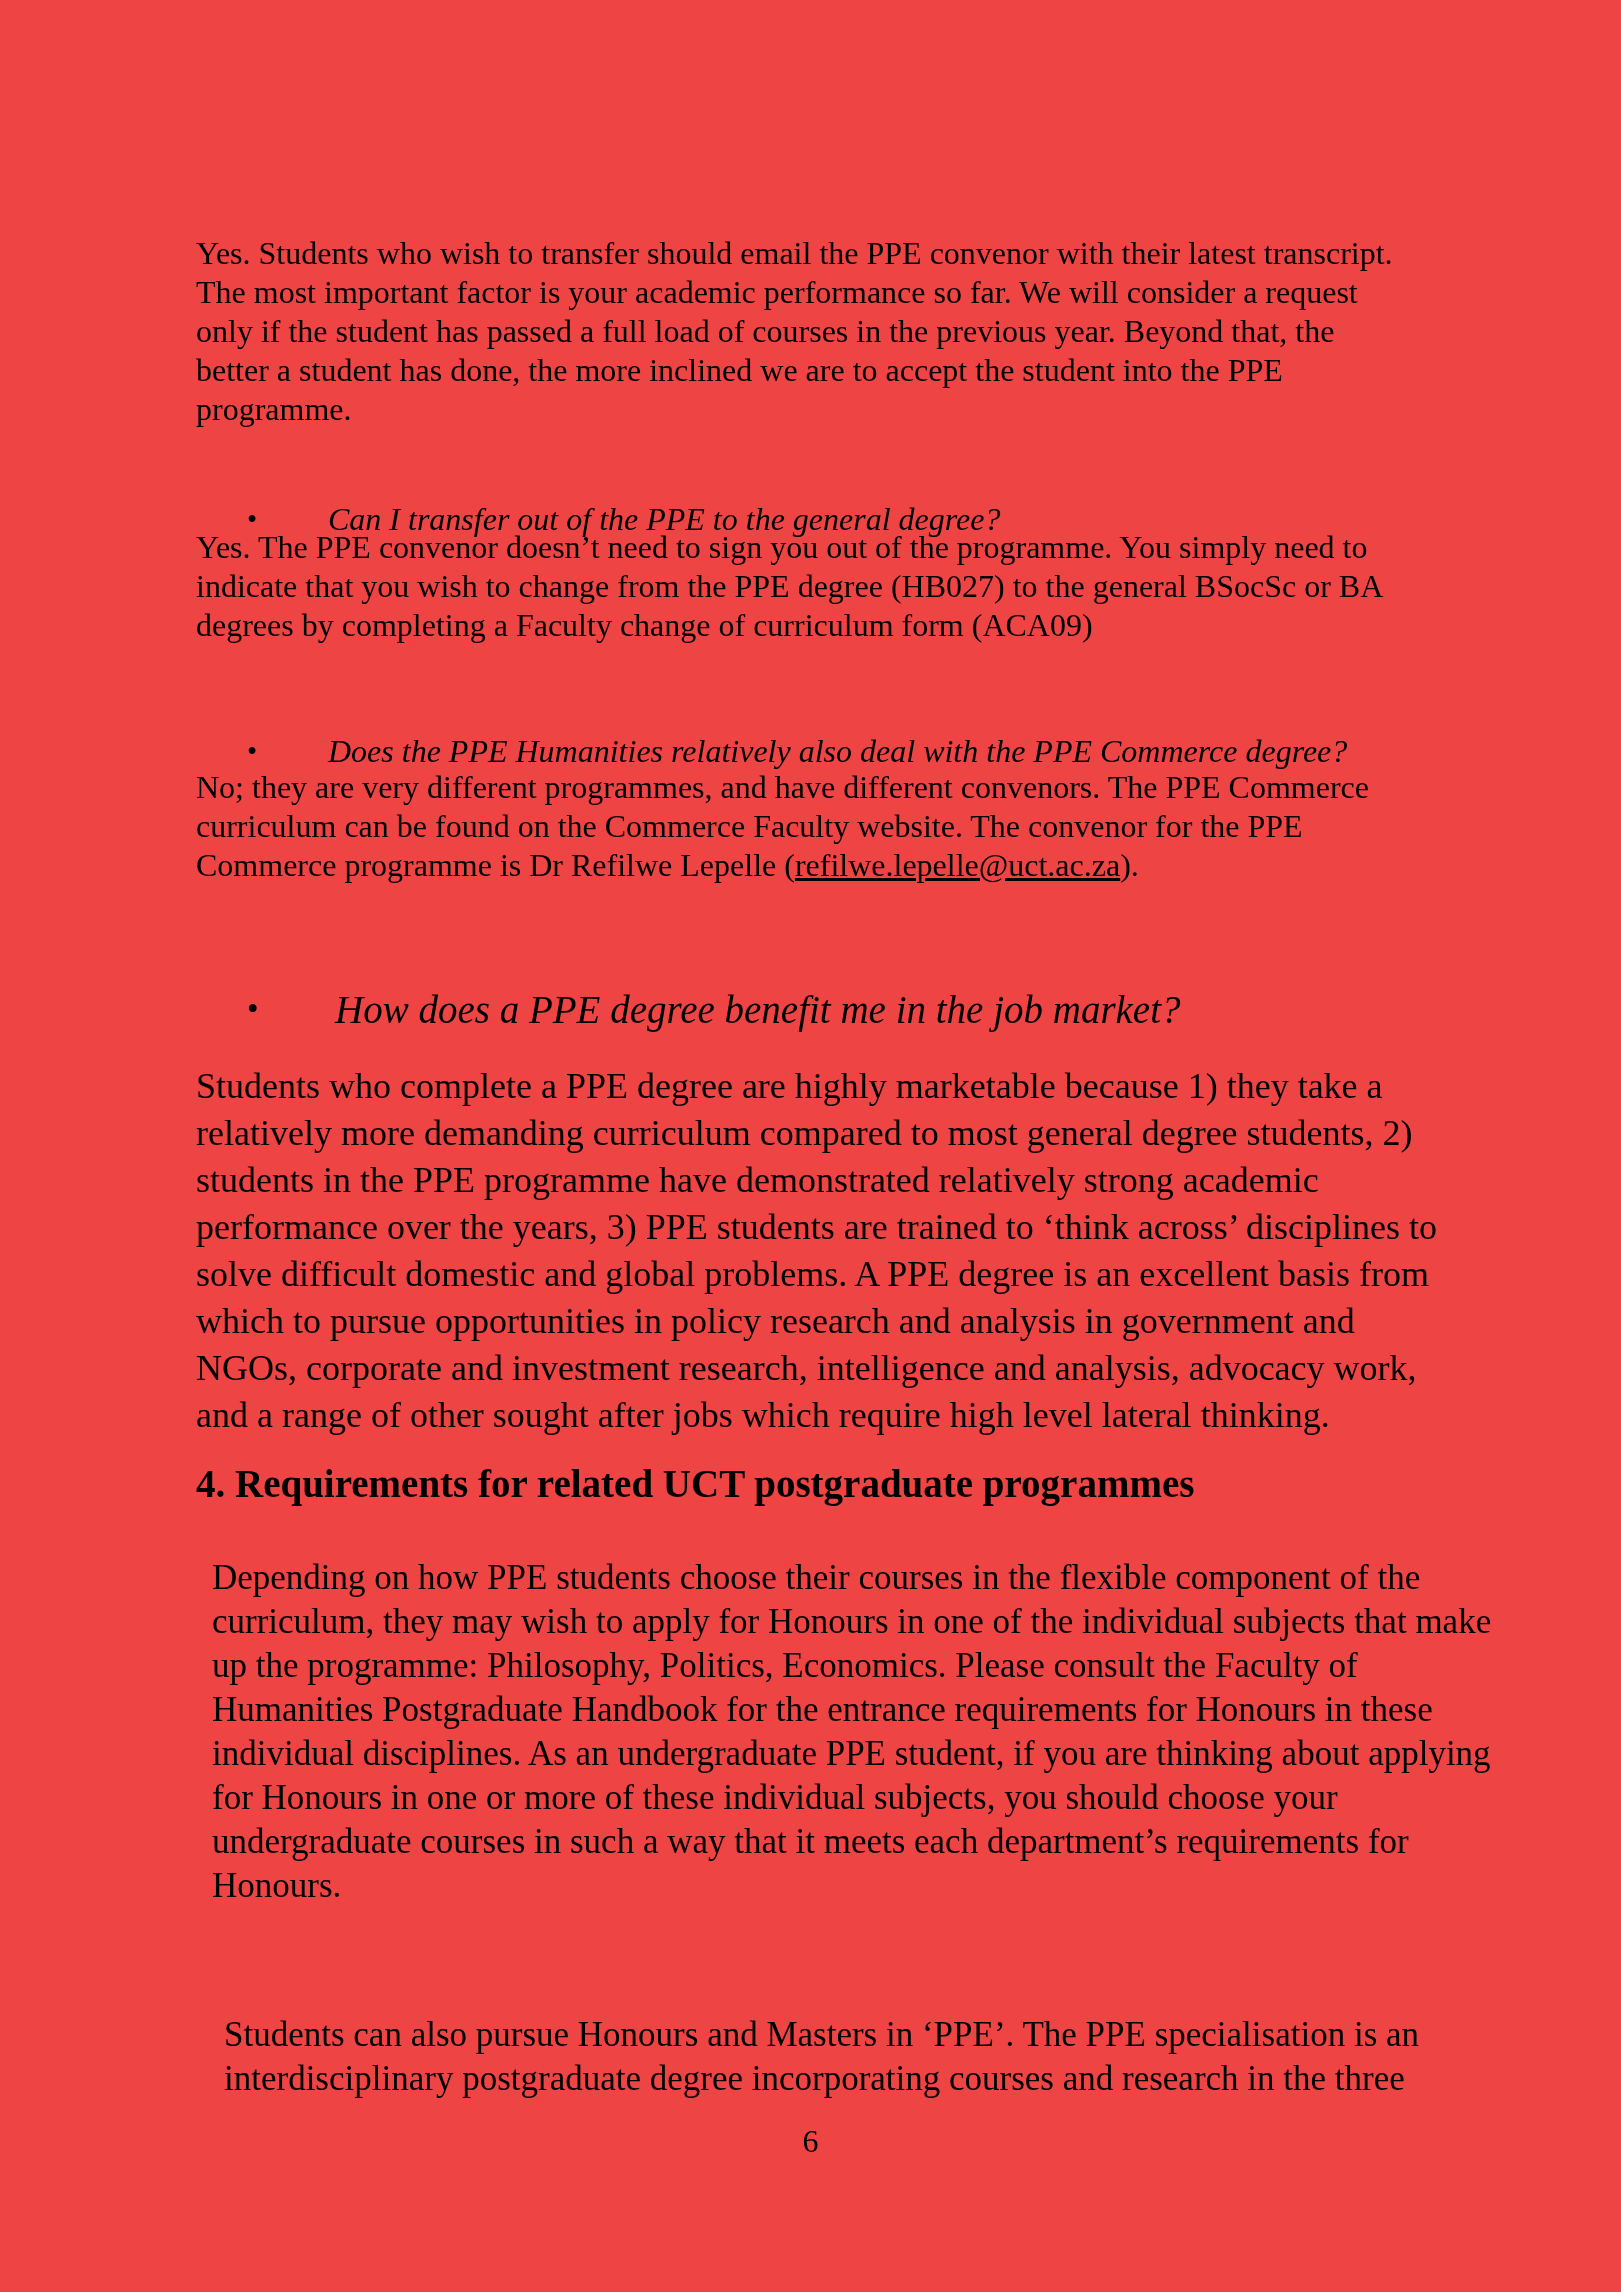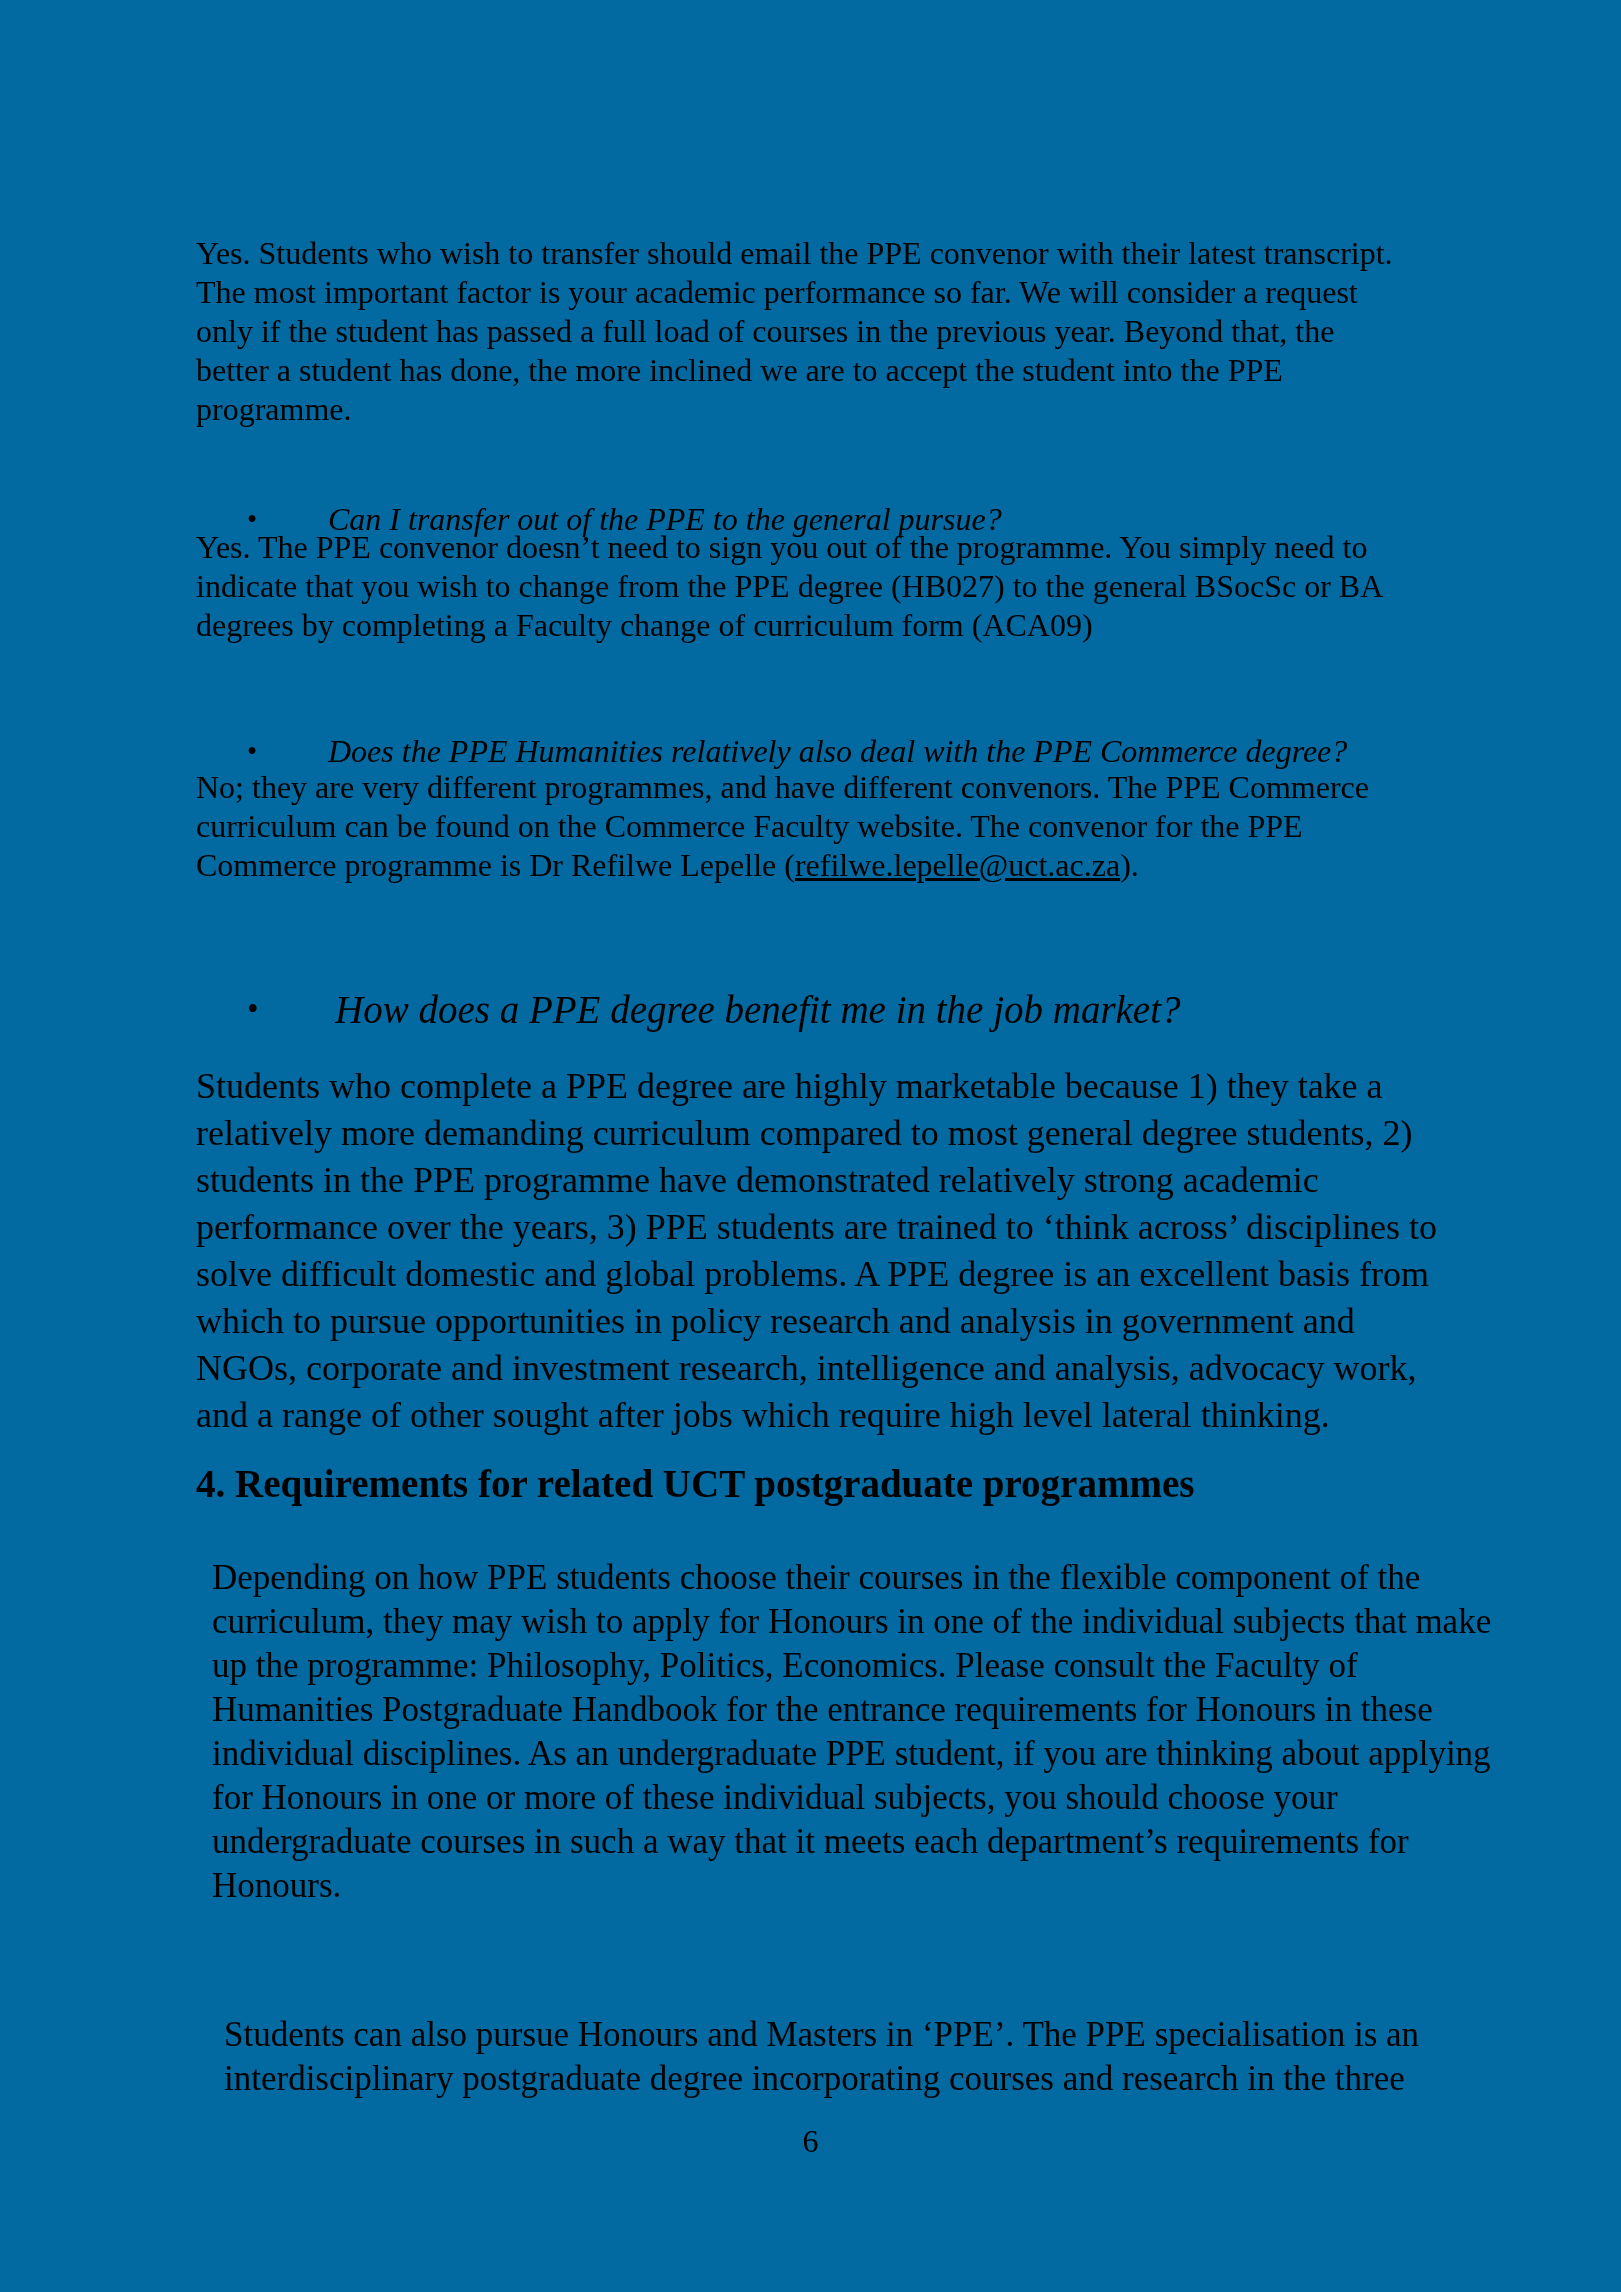--- a/index.html
+++ b/index.html
@@ -4,21 +4,21 @@
 <style>
   html, body {
     margin: 0;
     padding: 0;
     background: #ffffff;
   }
   .page {
     position: relative;
     width: 1621px;
     height: 2293px;
-    background: #0369a1;
+    background: #ef4444;
     font-family: "Liberation Serif", "DejaVu Serif", serif;
     color: #000000;
     overflow: hidden;
   }
   .block {
     position: absolute;
     left: 196px;
     white-space: pre;
   }
   .body-text {
@@ -84,21 +84,21 @@
 
 <div class="page">
 
   <div class="block body-text" style="top: 234px;">Yes. Students who wish to transfer should email the PPE convenor with their latest transcript.
 The most important factor is your academic performance so far. We will consider a request
 only if the student has passed a full load of courses in the previous year. Beyond that, the
 better a student has done, the more inclined we are to accept the student into the PPE
 programme.</div>
 
   <div class="bullet-row q-italic" style="top: 461px;">
-    <span class="bullet-dot">•</span><span>Can I transfer out of the PPE to the general pursue?</span>
+    <span class="bullet-dot">•</span><span>Can I transfer out of the PPE to the general degree?</span>
   </div>
 
   <div class="block body-text" style="top: 528px;">Yes. The PPE convenor doesn’t need to sign you out of the programme. You simply need to
 indicate that you wish to change from the PPE degree (HB027) to the general BSocSc or BA
 degrees by completing a Faculty change of curriculum form (ACA09)</div>
 
   <div class="bullet-row q-italic" style="top: 693px;">
     <span class="bullet-dot">•</span><span>Does the PPE Humanities relatively also deal with the PPE Commerce degree?</span>
   </div>
 

